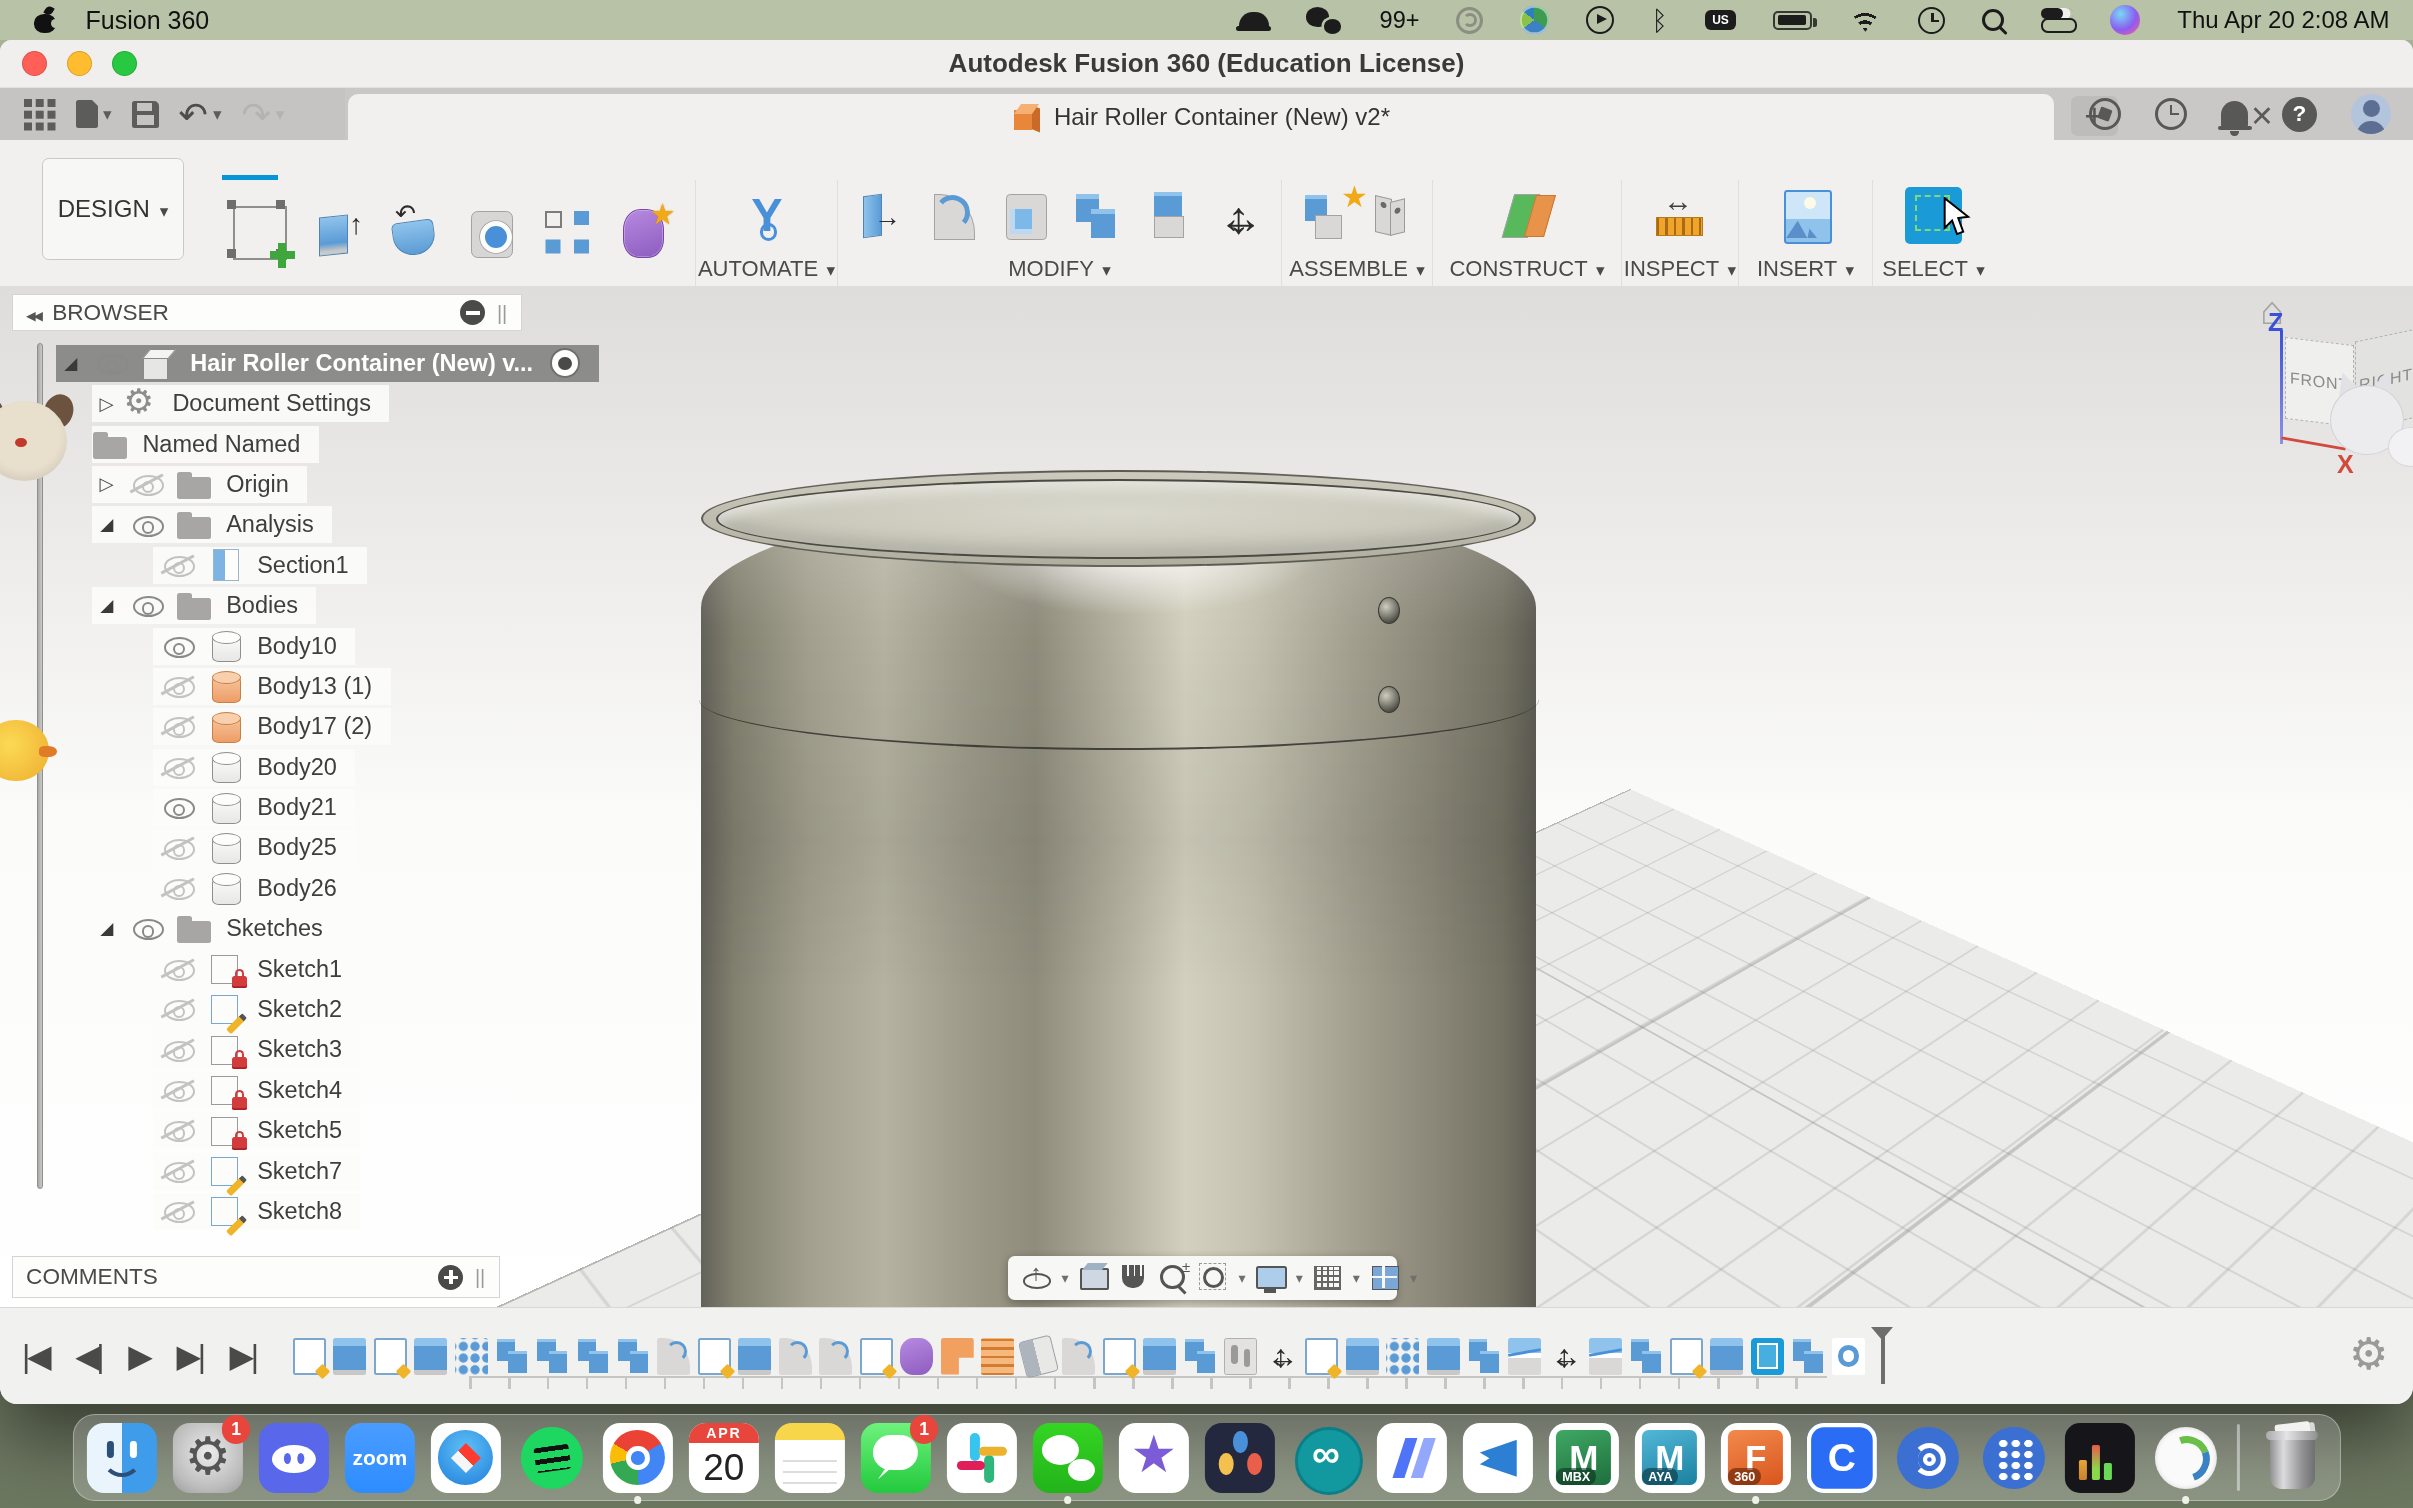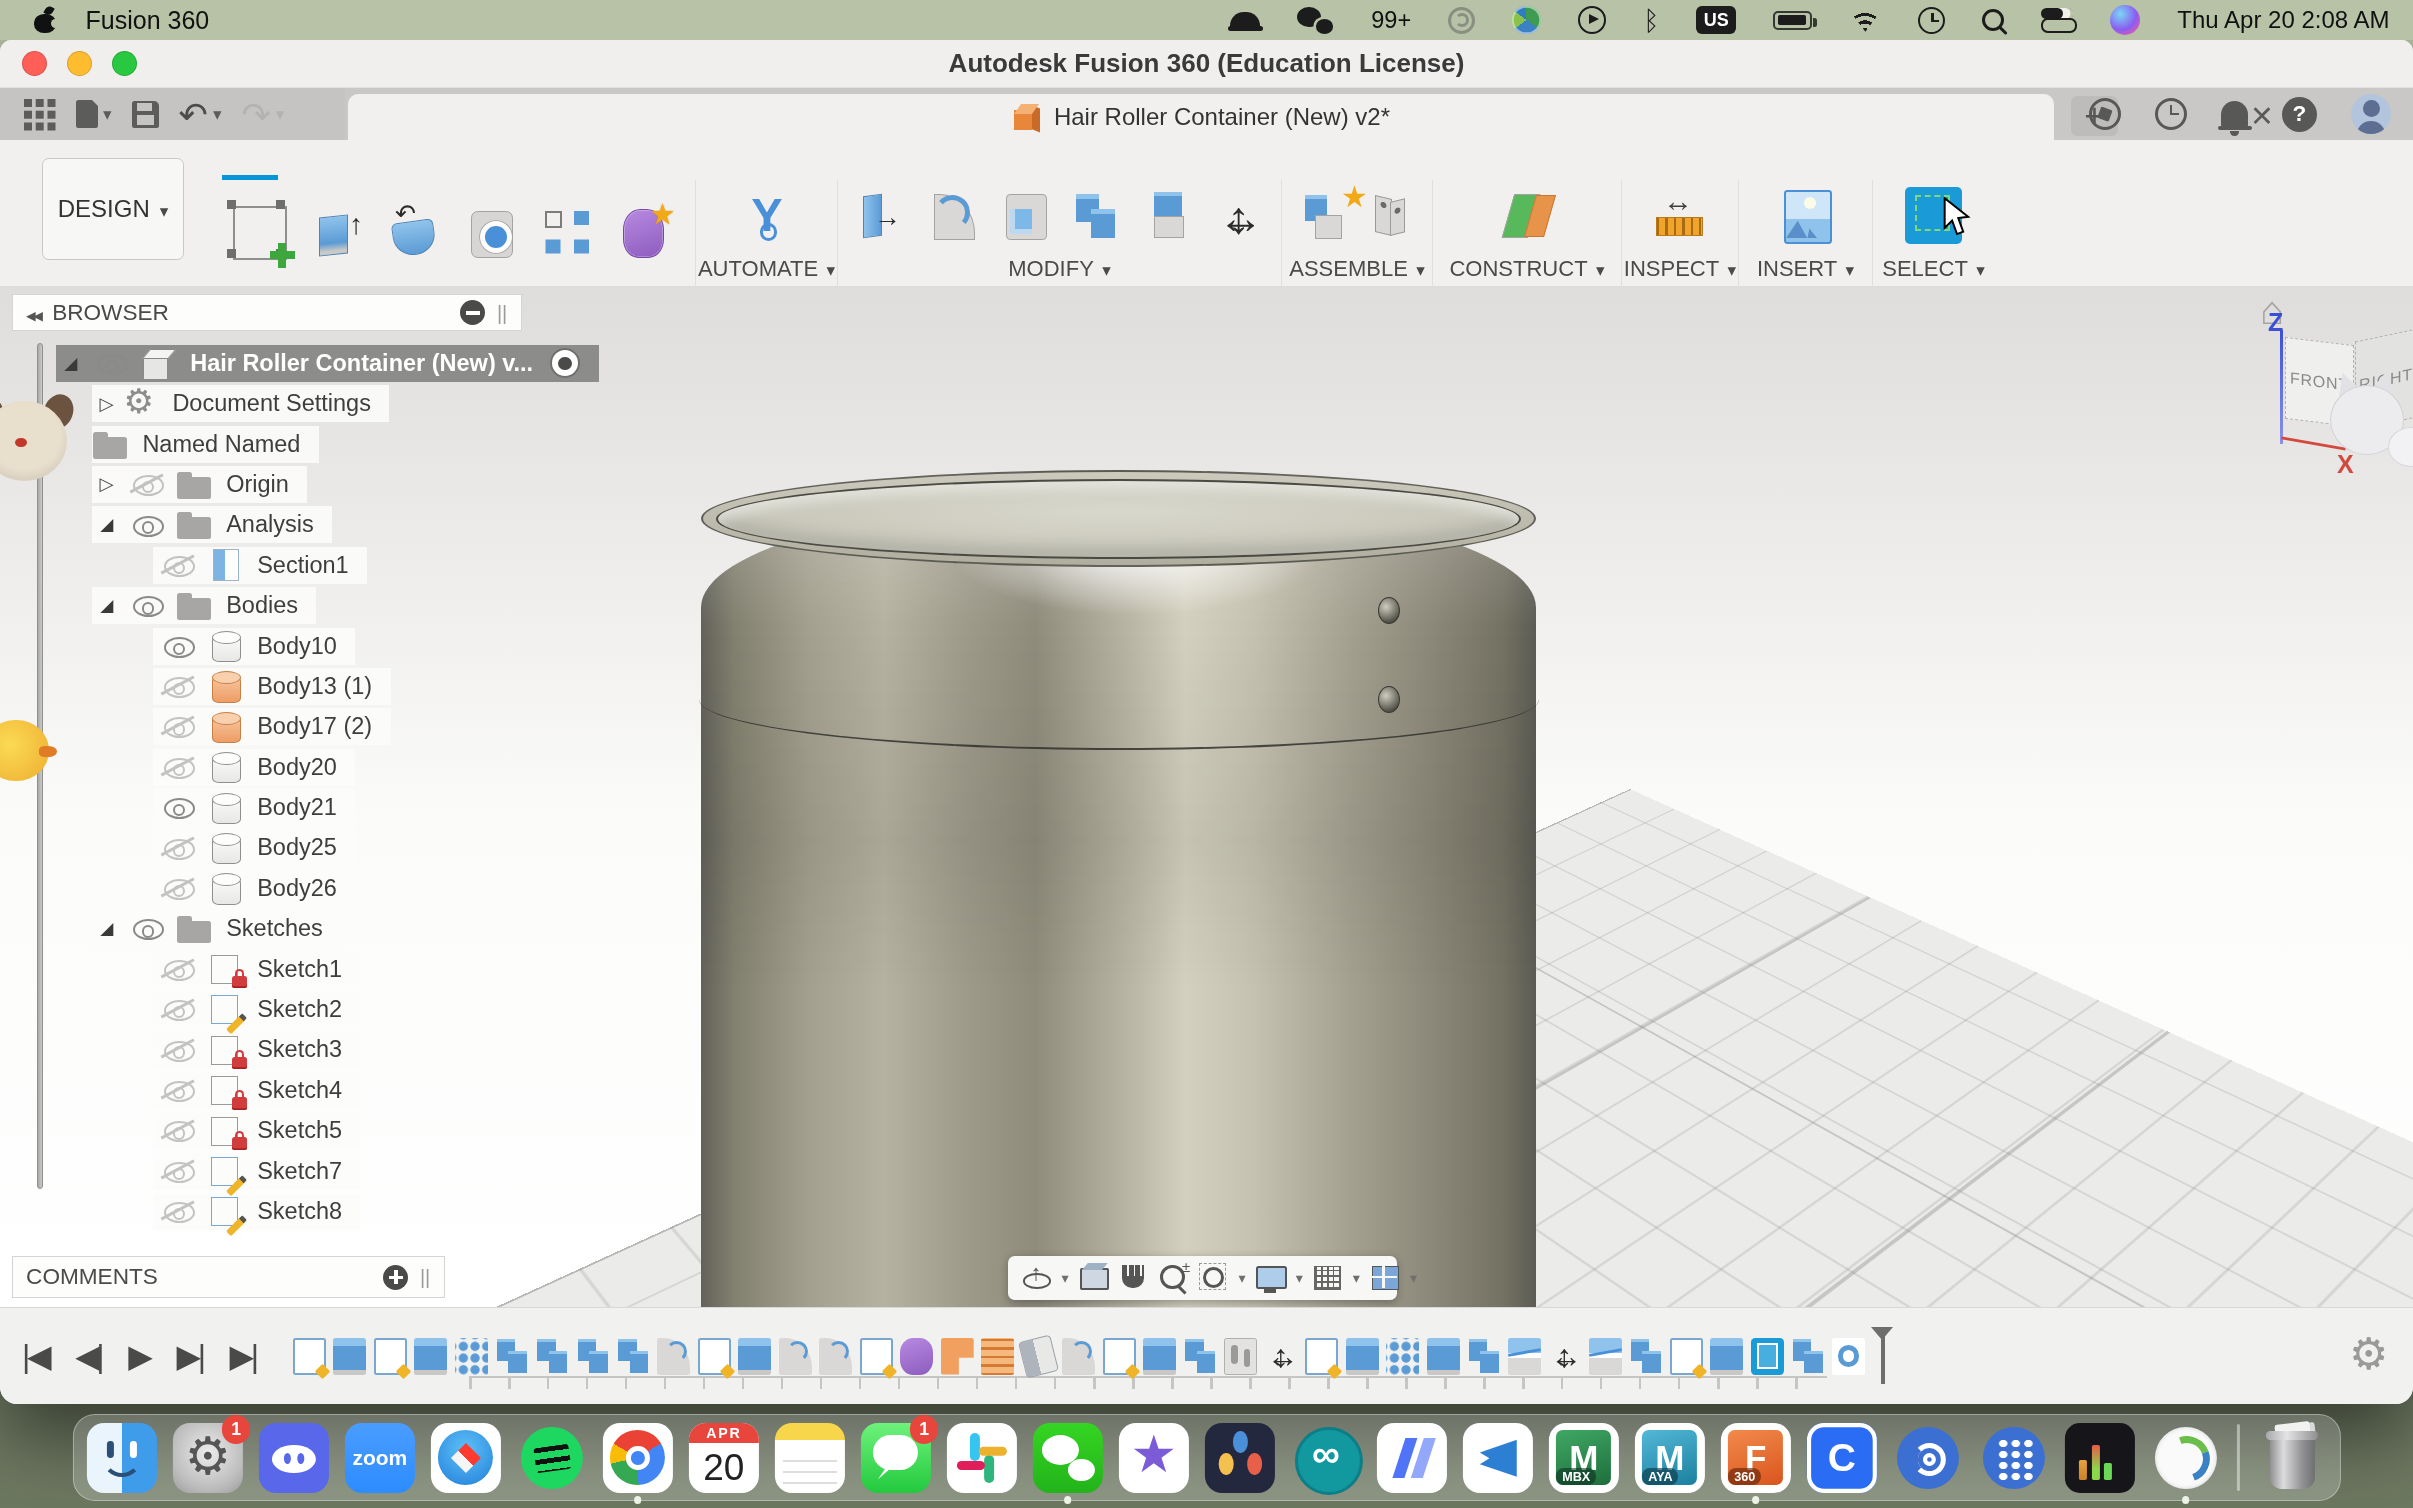--- a/index.html
+++ b/index.html
@@ -22,21 +22,21 @@
 .si-wechat{width:37px;height:27px}
 .si-wechat::before{content:"";position:absolute;left:0;top:0;width:23.5px;height:20px;background:#1c1c1c;border-radius:50% 50% 45% 50%}
 .si-wechat::after{content:"";position:absolute;right:1.7px;bottom:0;width:17px;height:14.2px;background:#1c1c1c;border-radius:50%;box-shadow:0 0 0 2.5px #b7c2a6}
 .wc-badge{font-size:23.5px}
 .si-swirl{width:27px;height:27px;border:3.4px solid #666;border-radius:50%;opacity:.55}
 .si-swirl::after{content:"";position:absolute;inset:3.4px;border:3.4px solid #666;border-radius:50%;border-left-color:transparent}
 .si-globe{width:28.5px;height:28.5px;border-radius:50%;background:conic-gradient(#3f9b52 0 35%,#3b82c4 35% 65%,#8bc34a 65% 85%,#2e7ec0 85%);box-shadow:inset 0 0 0 1.7px rgba(255,255,255,.5)}
 .si-play{width:28.5px;height:28.5px;border:2.5px solid #1c1c1c;border-radius:50%}
 .si-play::after{content:"";position:absolute;left:9.2px;top:5.9px;border-left:10px solid #1c1c1c;border-top:5.9px solid transparent;border-bottom:5.9px solid transparent}
 .si-bt::before{content:"ᛒ";font-size:27px;color:#1c1c1c;font-family:"DejaVu Sans",sans-serif}
-.si-us{background:#1c1c1c;color:#fff;border-radius:5.9px;font-size:18px;font-weight:bold;padding:3.4px 7.5px}
+.si-us{background:#1c1c1c;color:#fff;border-radius:5.9px;font-size:12px;font-weight:bold;padding:3.4px 7.5px}
 .si-batt{width:39px;height:19px;border:2.5px solid rgba(20,20,20,.8);border-radius:5px}
 .si-batt::before{content:"";position:absolute;left:2.5px;top:2.5px;bottom:2.5px;width:28px;background:#1c1c1c;border-radius:1.7px}
 .si-batt::after{content:"";position:absolute;right:-6.7px;top:5px;width:4.2px;height:9.2px;background:rgba(20,20,20,.8);border-radius:0 2.5px 2.5px 0}
 .si-wifi{width:32px;height:23.5px;background:radial-gradient(circle at 50% 100%,#1c1c1c 0 4.2px,transparent 4.2px 8.4px,#1c1c1c 8.4px 11.7px,transparent 11.7px 16px,#1c1c1c 16px 19px,transparent 19px);clip-path:polygon(50% 100%,0 10%,100% 10%)}
 .si-clock{width:27px;height:27px;border:2.5px solid #1c1c1c;border-radius:50%}
 .si-clock::before{content:"";position:absolute;left:11px;top:4.2px;width:2.5px;height:8.4px;background:#1c1c1c}
 .si-clock::after{content:"";position:absolute;left:11px;top:11px;width:7.5px;height:2.5px;background:#1c1c1c}
 .si-search{width:22px;height:22px;border:3.4px solid #1c1c1c;border-radius:50%}
 .si-search::after{content:"";position:absolute;right:-6.7px;bottom:-4.2px;width:10px;height:3.4px;background:#1c1c1c;transform:rotate(45deg);border-radius:1.7px}
 .si-cc{width:32px;height:25px}
@@ -224,21 +224,21 @@
 .ic-sketch-lock .nodeicon::after{content:"";position:absolute;right:-1.7px;bottom:-1.7px;width:15px;height:12.6px;background:#d23c3c;border-radius:2.5px;box-shadow:inset 0 -1.7px 0 #a82020}
 .ic-sketch-lock .nodeicon .shackle{position:absolute;right:1.7px;bottom:9.2px;width:8.4px;height:8.4px;border:2.5px solid #d23c3c;border-bottom:none;border-radius:5px 5px 0 0}
 .ic-sketch-pencil .nodeicon::before{border-color:#7aa7cf}
 .ic-sketch-pencil .nodeicon::after{content:"";position:absolute;right:-3.4px;bottom:0;width:18.4px;height:6.7px;background:#f0b429;border-right:5px solid #555;border-radius:1.7px;transform:rotate(-45deg)}
 .lbl{font-size:23.5px;color:#3e3e3c}
 .selected{background:#8c8c8a}
 .selected .lbl{color:#fff;font-weight:bold}
 .radio{display:none;width:30px;height:30px;border:2.5px solid #6f6f6d;background:#fff;border-radius:50%;margin-left:17px;place-items:center}
 .has-radio .radio{display:grid}
 .radio::after{content:"";width:13.4px;height:13.4px;background:#4a4a48;border-radius:50%}
-.comments{position:absolute;left:11.7px;top:970px;width:433px;height:42px;background:#fdfdfc;border:0.8px solid #d4d4d2;display:flex;align-items:center;gap:11.7px;padding:0 13.4px;font-size:22.6px;color:#4a4a48;z-index:20}
+.comments{position:absolute;left:11.7px;top:970px;width:488px;height:42px;background:#fdfdfc;border:0.8px solid #d4d4d2;display:flex;align-items:center;gap:11.7px;padding:0 13.4px;font-size:22.6px;color:#4a4a48;z-index:20}
 .c-title{flex:1}
 
 .navbar{position:absolute;left:1008px;top:970px;width:389px;height:44px;background:#f7f7f6;border-radius:6.7px;box-shadow:0 2.5px 8.4px rgba(0,0,0,.28);display:flex;align-items:center;gap:10px;padding:0 13.4px;z-index:15}
 .nv{position:relative;width:30px;height:30px;flex:0 0 auto}
 .ncaret::before{content:"▾";font-size:14.2px;color:#6f6f6d}
 .nv-orbit::before{content:"";position:absolute;left:1.7px;top:10px;width:23.5px;height:11.7px;border:2.5px solid #555;border-radius:50%}
 .nv-orbit::after{content:"↑";position:absolute;left:9.2px;top:-3.4px;font-size:22px;color:#555;font-weight:bold}
 .nv-lookat::before{content:"";position:absolute;left:1.7px;top:5px;width:25px;height:18.4px;background:#cfd8e2;border:2.5px solid #555;border-radius:1.7px}
 .nv-lookat::after{content:"";position:absolute;left:6.7px;top:0px;width:20px;height:6.7px;background:#9fb2c4;transform:skewX(-40deg)}
 .nv-pan::before{content:"";position:absolute;left:3.4px;top:1.7px;width:22px;height:13.4px;background:linear-gradient(90deg,#555 0 5px,#f7f7f6 5px 6.7px,#555 6.7px 11.7px,#f7f7f6 11.7px 13.4px,#555 13.4px 18.4px,#f7f7f6 18.4px 20px,#555 20px)}

